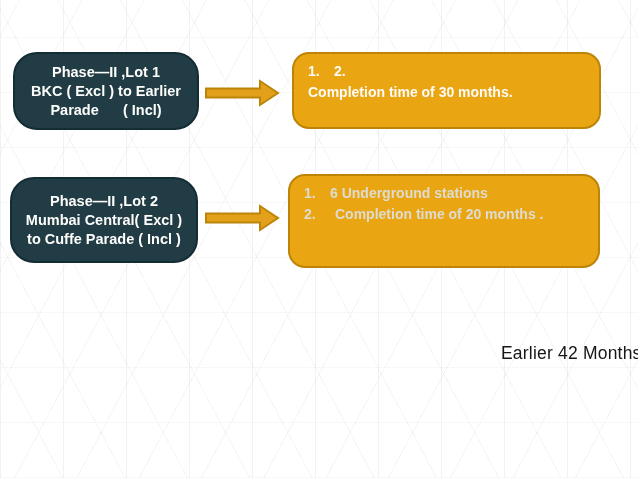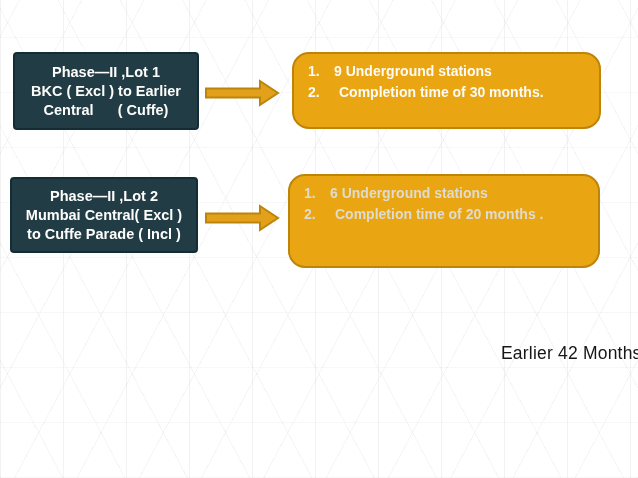--- a/index.html
+++ b/index.html
@@ -10,31 +10,31 @@
     background-image:
       repeating-linear-gradient(90deg, rgba(175,175,182,0.16) 0px, rgba(175,175,182,0.16) 1px, transparent 1px, transparent 63px),
       repeating-linear-gradient(62deg, rgba(175,175,182,0.12) 0px, rgba(175,175,182,0.12) 1px, transparent 1px, transparent 55px),
       repeating-linear-gradient(-62deg, rgba(175,175,182,0.12) 0px, rgba(175,175,182,0.12) 1px, transparent 1px, transparent 55px),
       repeating-linear-gradient(0deg, rgba(175,175,182,0.09) 0px, rgba(175,175,182,0.09) 1px, transparent 1px, transparent 55px);
   }
   .teal-box{
     position:absolute;
     background:#213C45;
     border:2px solid #142C34;
-    border-radius:4px;
+    border-radius:24px;
     color:#FDFDFB;
     font-weight:bold;
     display:flex;flex-direction:column;justify-content:center;
     text-align:center;
     font-size:14.5px;line-height:19px;
     box-sizing:border-box;
   }
   .teal-box .line{white-space:pre;}
   #teal1{left:13px;top:52px;width:186px;height:78px;}
-  #teal2{left:10px;top:177px;width:188px;height:76px;}
+  #teal2{left:10px;top:177px;width:188px;height:86px;}
   .orange-box{
     position:absolute;
     background:#E9A512;
     border:2px solid #BD8408;
     border-radius:17px;
     font-weight:bold;
     font-size:14px;
     box-sizing:border-box;
     padding:9px 14px 0 14px;
   }
@@ -54,31 +54,30 @@
   }
 </style>
 </head>
 <body>
 
 <div class="stage">
 
   <div class="teal-box" id="teal1">
     <div class="line">Phase—II ,Lot 1</div>
     <div class="line">BKC ( Excl ) to Earlier</div>
-    <div class="line">Central      ( Cuffe)</div>
+    <div class="line">Parade      ( Incl)</div>
   </div>
 
   <svg class="flow-arrow" id="arrow1" viewBox="0 0 76 30">
     <polygon points="1,10.5 55,10.5 55,3 73,15 55,27 55,19.5 1,19.5" fill="#E3A01B" stroke="#BC850A" stroke-width="2" stroke-linejoin="miter"></polygon>
   </svg>
 
   <div class="orange-box" id="orange1">
     <div class="olist">
       <span class="marker">1.</span>
-      <span class="txt">9 Underground stations</span>
       <span class="marker">2.</span>
       <span class="txt">Completion time of 30 months.</span>
     </div>
   </div>
 
   <div class="teal-box" id="teal2">
     <div class="line">Phase—II ,Lot 2</div>
     <div class="line">Mumbai Central( Excl )</div>
     <div class="line">to Cuffe Parade ( Incl )</div>
   </div>

